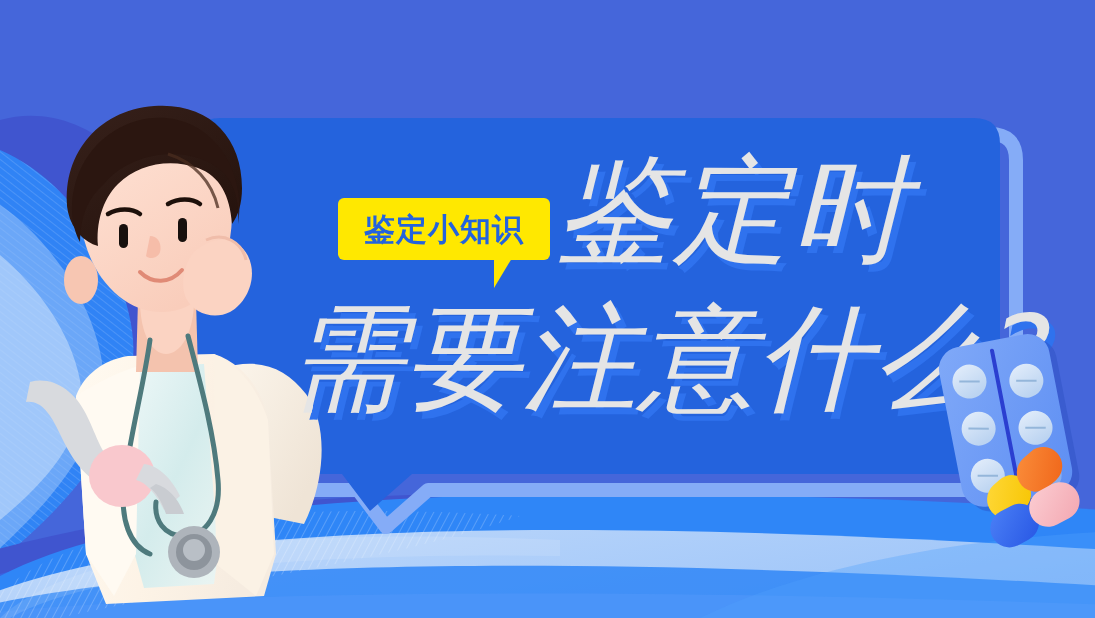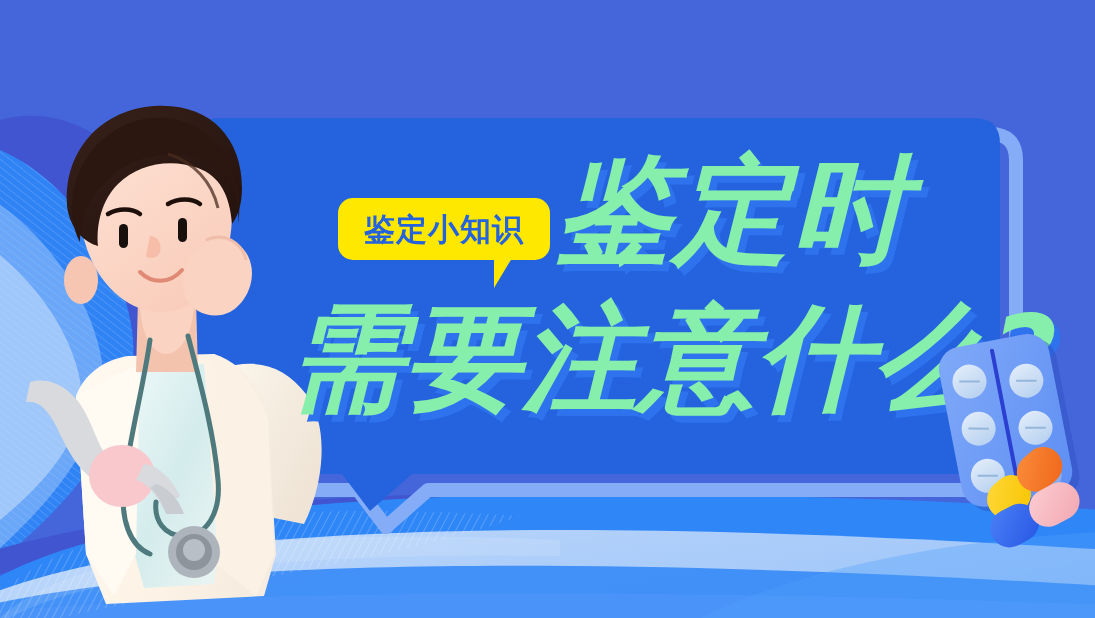--- a/index.html
+++ b/index.html
@@ -14,39 +14,39 @@
   .bg-layer{position:absolute;inset:0;overflow:hidden;}
   .bg-layer svg{position:absolute;inset:0;width:1095px;height:618px;display:block;}
 
   
   .bubble-wrap{position:absolute;left:190px;top:112px;width:845px;height:415px;}
   .bubble-wrap svg{width:100%;height:100%;display:block;overflow:visible;}
 
   
   .badge{
     position:absolute;left:338px;top:198px;width:212px;height:62px;
-    background:#ffe800;border-radius:15px;
+    background:#ffe800;border-radius:6px;
     display:flex;align-items:center;justify-content:center;
   }
   .badge-tail{
     position:absolute;left:494px;top:258px;width:0;height:0;
     border-left:18px solid #ffe800;
     border-right:10px solid transparent;
     border-bottom:30px solid transparent;
   }
   .badge-text{
     color:#2463dd;font-weight:bold;font-size:31px;letter-spacing:1px;
     line-height:1;white-space:nowrap;
     font-family:"DejaVu Sans","Liberation Sans",sans-serif;
   }
 
   
   .headline{position:absolute;left:556px;top:152px;}
   .hl-line{
-    color:#86efac;font-weight:bold;white-space:nowrap;line-height:1;
+    color:#e5e5e5;font-weight:normal;white-space:nowrap;line-height:1;
     font-family:"DejaVu Sans","Liberation Sans",sans-serif;
     text-shadow:6px 7px 0 #2f72ee;
   }
   .hl-1{font-size:116px;letter-spacing:2px;}
   .hl-2{
     position:absolute;left:-268px;top:148px;
     font-size:116px;letter-spacing:1px;
     font-style:italic;
   }
   .hl-1{font-style:italic;}

